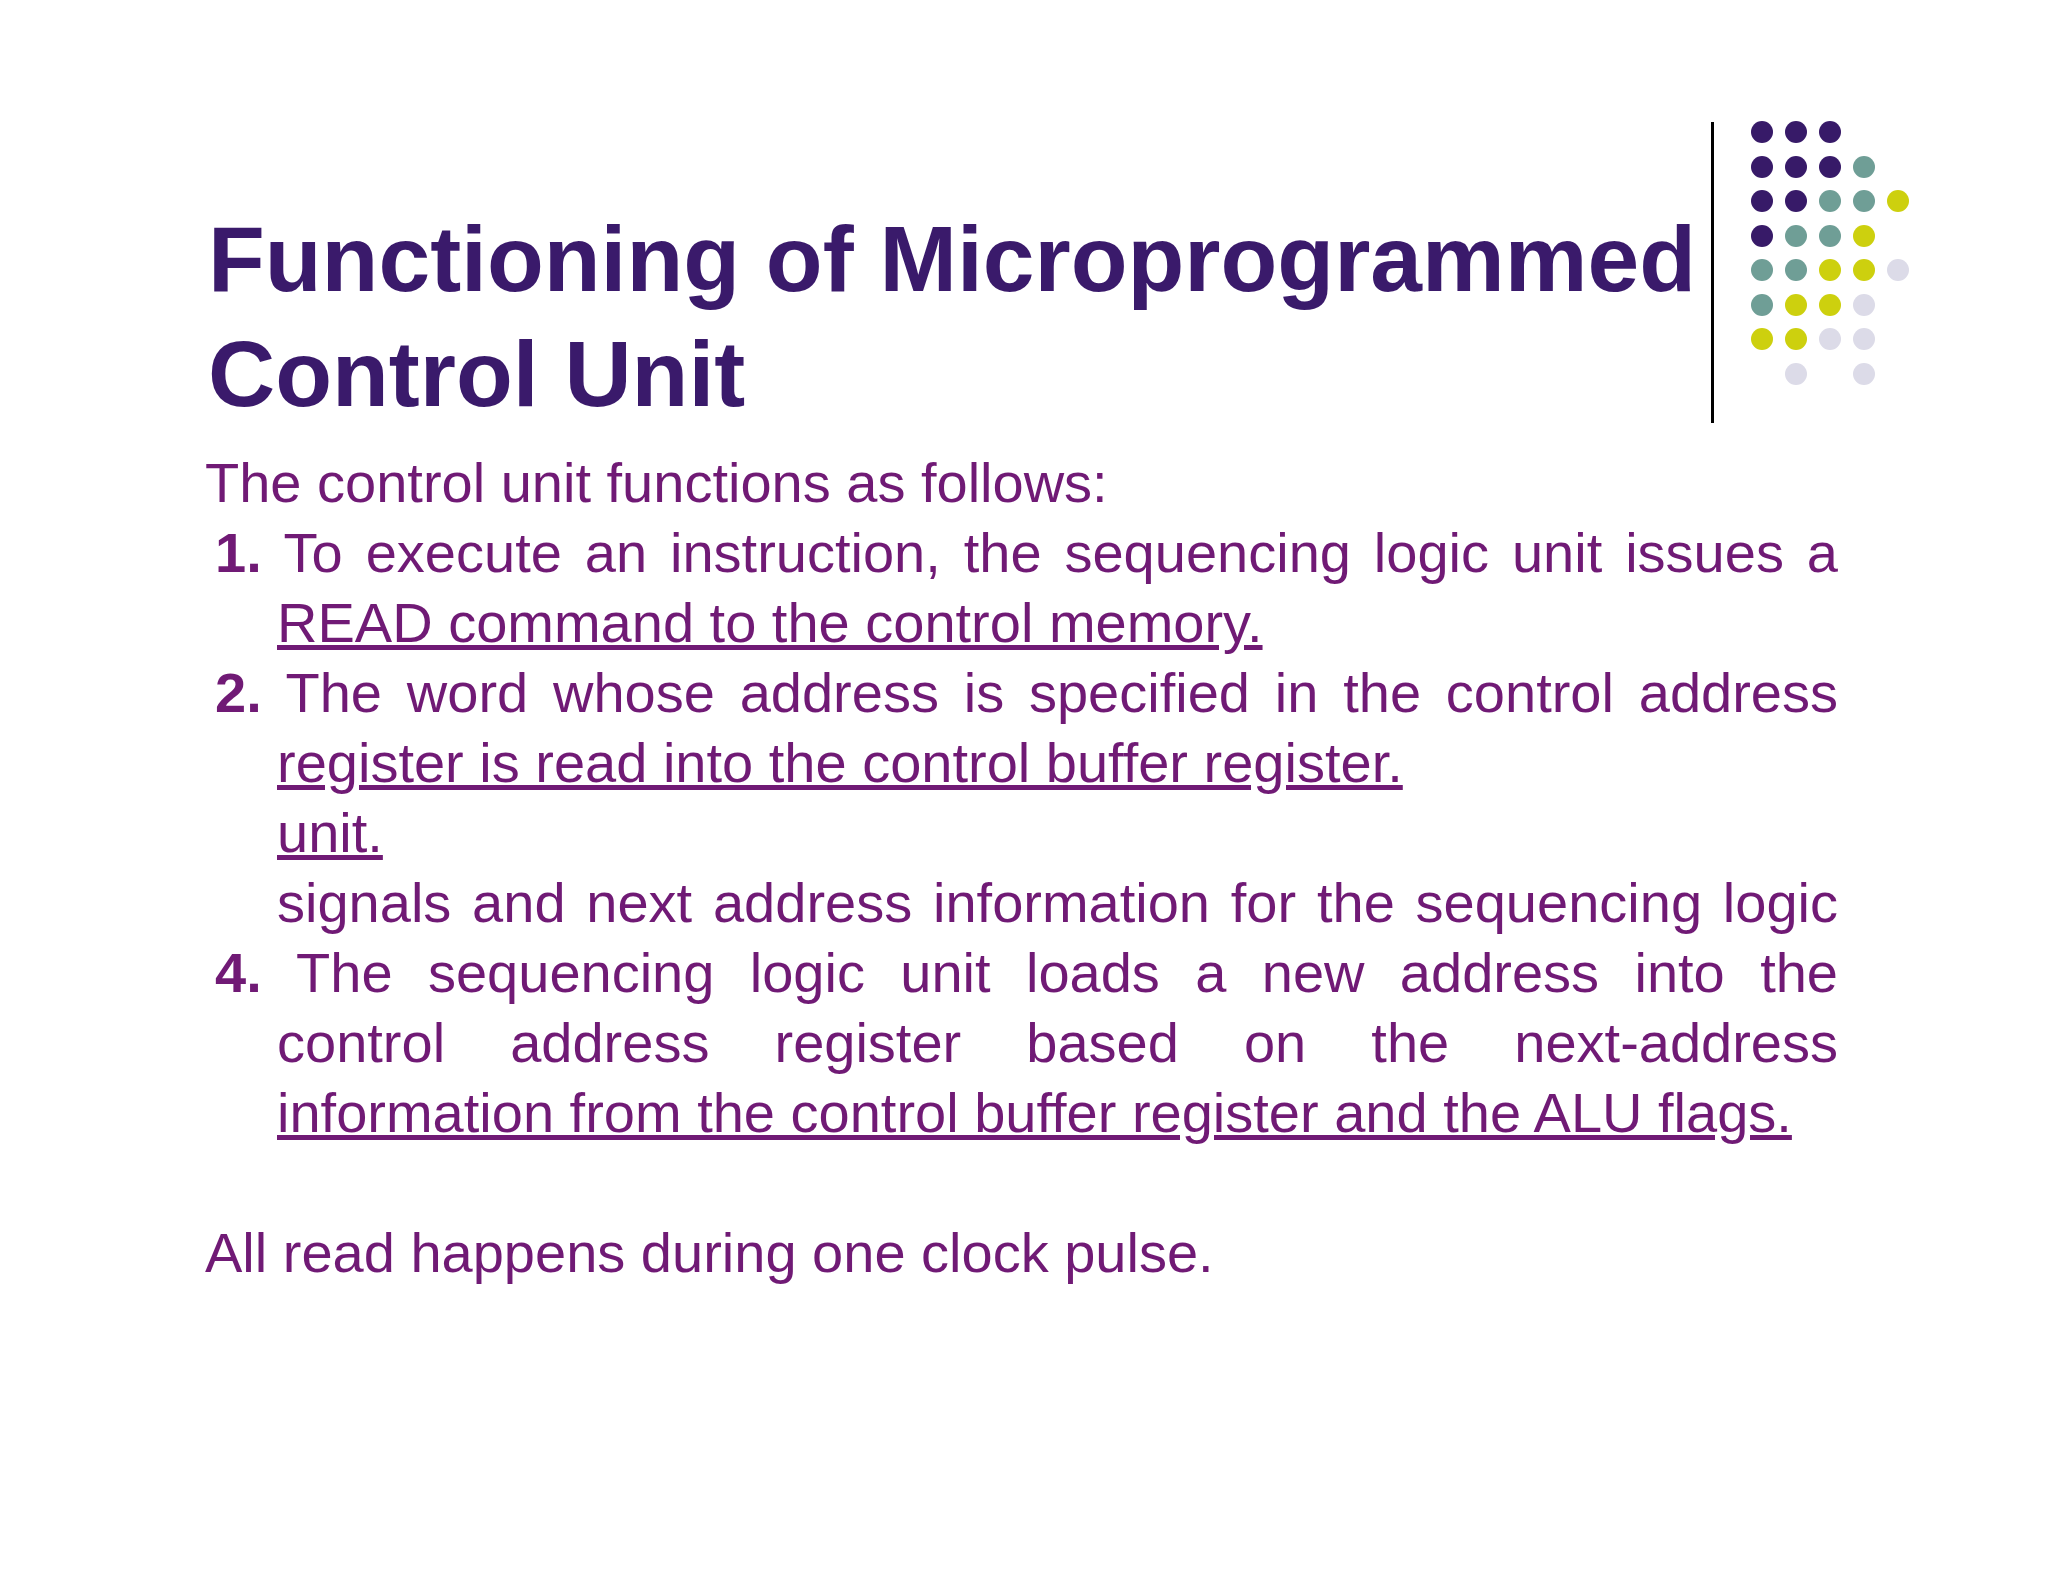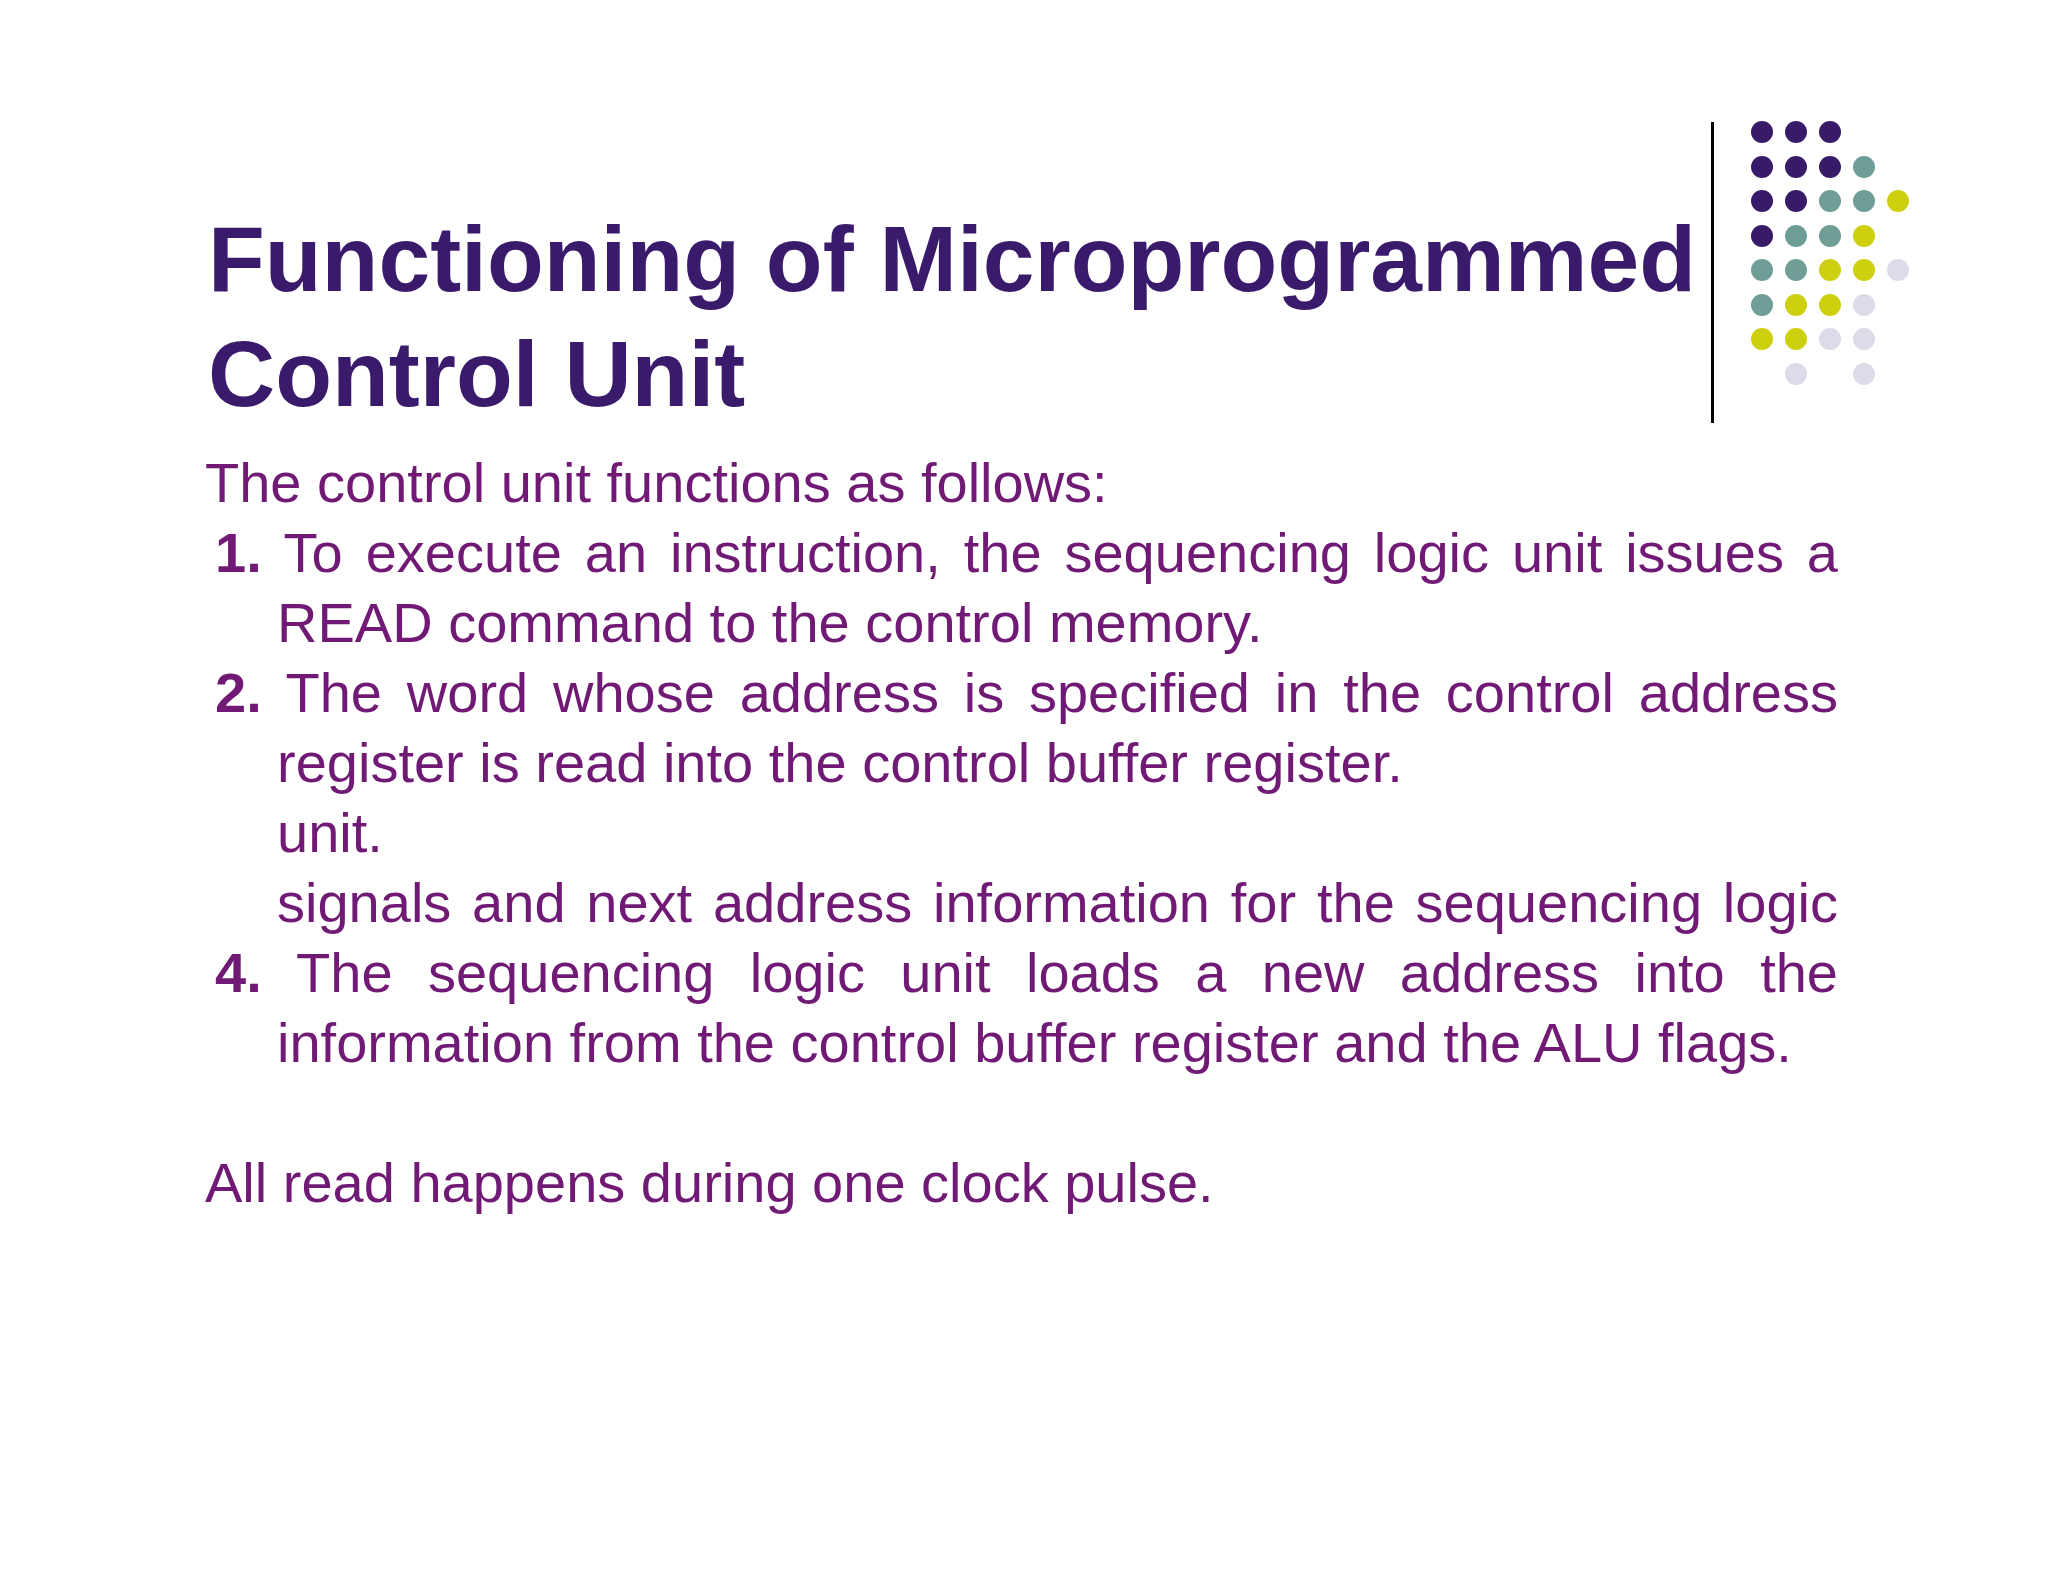--- a/index.html
+++ b/index.html
@@ -28,21 +28,21 @@
     width:22px;height:22px;border-radius:50%;
   }
   
   #body{
     position:absolute;
     left:205px;top:448px;width:1633px;
     font-size:56px;line-height:70px;
     color:#0a0a0a;
   }
   .bline{height:70px;overflow:visible;white-space:nowrap;}
-  .bline.wrapok{white-space:normal;}
+  .bline.wrapok{white-space:normal;text-decoration:underline;}
   .bline.justify{
     white-space:normal;
     text-align:justify;
     text-align-last:justify;
     margin-left:10px;
   }
   .bline.indent{margin-left:72px;}
   .bline .num{font-weight:bold;}
   .spacer{height:70px;}
 </style>
@@ -92,19 +92,20 @@
   <div id="body" style="color: #701a75;">
     <div class="bline" id="intro-line">The control unit functions as follows:</div>
     <div id="list-lines">
         <div class="bline justify"><span class="num">1.</span> To execute an instruction, the sequencing logic unit issues a</div>
         <div class="bline wrapok indent">READ command to the control memory.</div>
         <div class="bline justify"><span class="num">2.</span> The word whose address is specified in the control address</div>
         <div class="bline wrapok indent">register is read into the control buffer register.</div>
         <div class="bline wrapok indent">unit.</div>
         <div class="bline justify indent">signals and next address information for the sequencing logic</div>
         <div class="bline justify"><span class="num">4.</span> The sequencing logic unit loads a new address into the</div>
+        <div class="bline justify indent">control address register based on the next-address</div>
         <div class="bline wrapok indent">information from the control buffer register and the ALU flags.</div>
       </div>
     <div class="spacer"></div>
     <div class="bline" id="closing-line">All read happens during one clock pulse.</div>
   </div>
 
 </div>
 
 </body></html>

